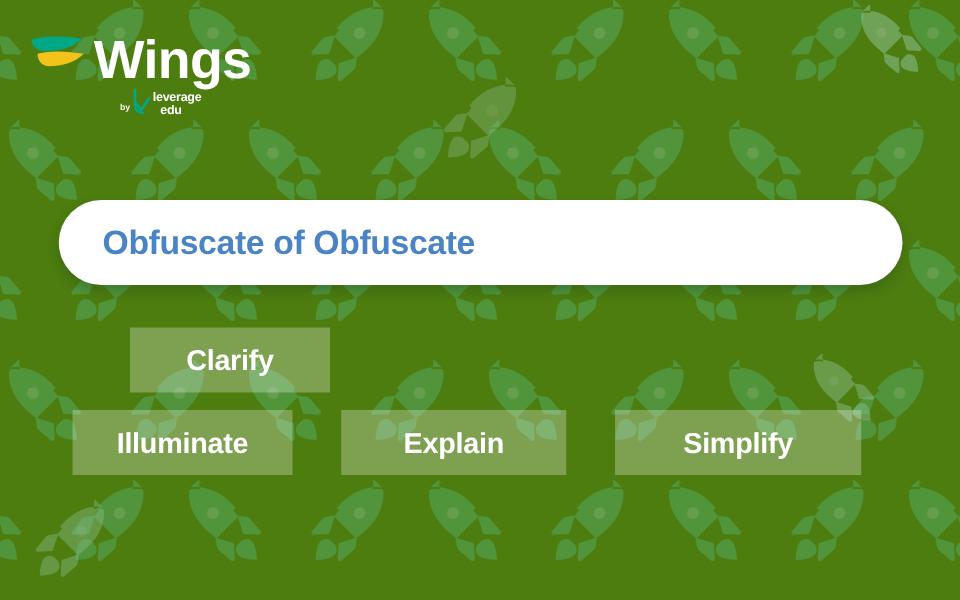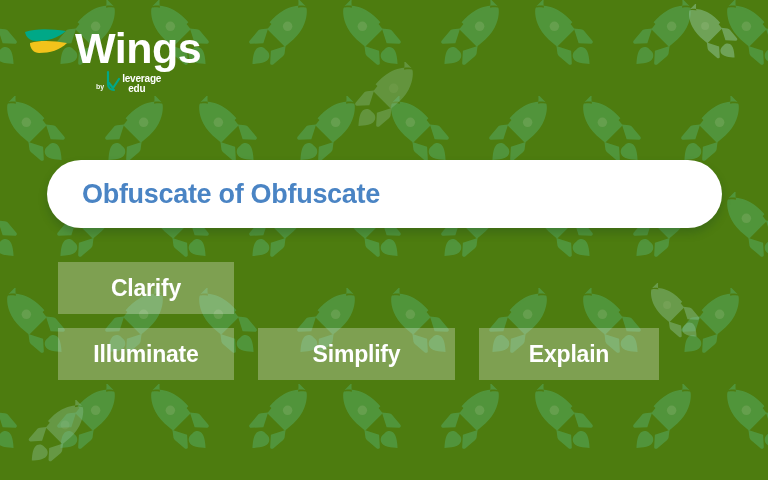--- a/index.html
+++ b/index.html
@@ -124,36 +124,36 @@
   #chip-rows {
     position: absolute;
     left: 58px;
     top: 262px;
     z-index: 6;
   }
   .chip-row {
     display: flex;
     align-items: flex-start;
   }
-  .chip-row + .chip-row { margin-top: 14px; }
+  .chip-row + .chip-row { margin-top: 14px; gap: 15px; }
   .chip {
     height: 52px;
     display: flex;
     align-items: center;
     justify-content: center;
     background: rgba(255, 255, 255, 0.28);
     color: #ffffff;
     font-size: 23px;
     font-weight: bold;
     letter-spacing: -0.2px;
     box-sizing: border-box;
     padding: 0 16px;
   }
   .chip + .chip { margin-left: 24px; }
-  .chip-w-clarify    { width: 176px; }
+  .chip-w-clarify    { width: 160px; margin-left: 46px; }
   .chip-w-illuminate { width: 176px; }
   .chip-w-explain    { width: 180px; }
   .chip-w-simplify   { width: 197px; }
 </style>
 </head>
 <body>
 
 <div id="stage">
 
   <div id="bg-pattern">
@@ -849,18 +849,18 @@
   <div id="title-card">
     <div id="page-title">Obfuscate of Obfuscate</div>
   </div>
 
   <div id="chip-rows">
       <div class="chip-row">
         <div class="chip chip-w-clarify">Clarify</div>
       </div>
       <div class="chip-row">
         <div class="chip chip-w-illuminate">Illuminate</div>
+        <div class="chip chip-w-explain">Explain</div>
         <div class="chip chip-w-simplify">Simplify</div>
-        <div class="chip chip-w-explain">Explain</div>
       </div>
     </div>
 
 </div>
 
 </body></html>

